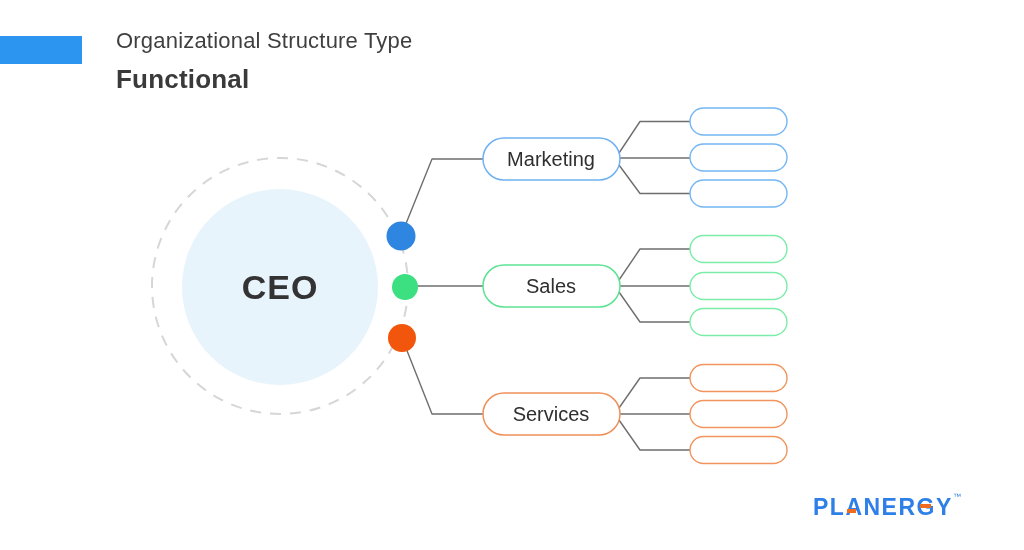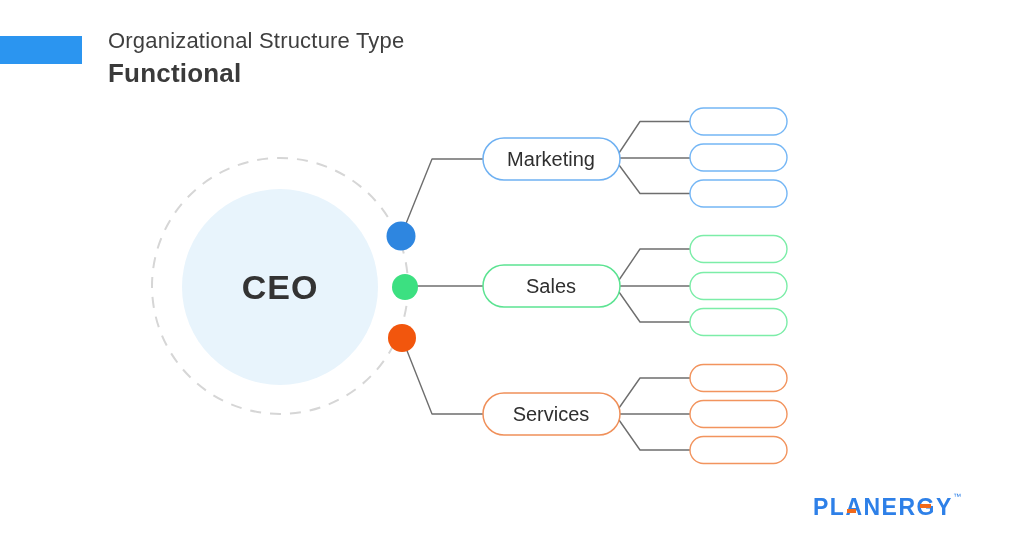--- a/index.html
+++ b/index.html
@@ -9,23 +9,23 @@
     --line_gray:#6e6e6e; --circle_fill:#e8f4fc; --circle_dash:#d6d6d6; --text_dark:#333333;
     --logo_blue:#2e80e8; --logo_orange:#f26a1b;
   }
   *{margin:0;padding:0;box-sizing:border-box;}
   html,body{background:#fff;}
   body{font-family:"Liberation Sans", sans-serif;}
   .canvas{position:relative;width:1024px;height:550px;background:#ffffff;overflow:hidden;}
 
   
   .accent-bar{position:absolute;left:0;top:36px;width:82px;height:28px;background:var(--accent_blue);}
-  .titles{position:absolute;left:108px;top:28px;}
+  .titles{position:absolute;left:116px;top:28px;}
   .title{font-size:22px;color:#3f3f3f;letter-spacing:.2px;}
-  .subtitle{font-size:26px;font-weight:bold;color:#3a3a3a;margin-top:4px;letter-spacing:.2px;}
+  .subtitle{font-size:26px;font-weight:bold;color:#3a3a3a;margin-top:10px;letter-spacing:.2px;}
 
   
   svg.diagram{position:absolute;left:0;top:0;width:1024px;height:550px;}
   svg text{font-family:"Liberation Sans", sans-serif;}
   .dashed-ring{fill:none;stroke:var(--circle_dash);stroke-width:2;stroke-dasharray:11 9;}
   .root-circle{fill:var(--circle_fill);stroke:none;}
   .root-label{font-size:34px;font-weight:bold;fill:var(--text_dark);letter-spacing:1px;}
   .connector{fill:none;stroke:var(--line_gray);stroke-width:1.4;stroke-linejoin:round;}
   .dot-blue{fill:var(--dot_blue);}
   .dot-green{fill:var(--dot_green);}

